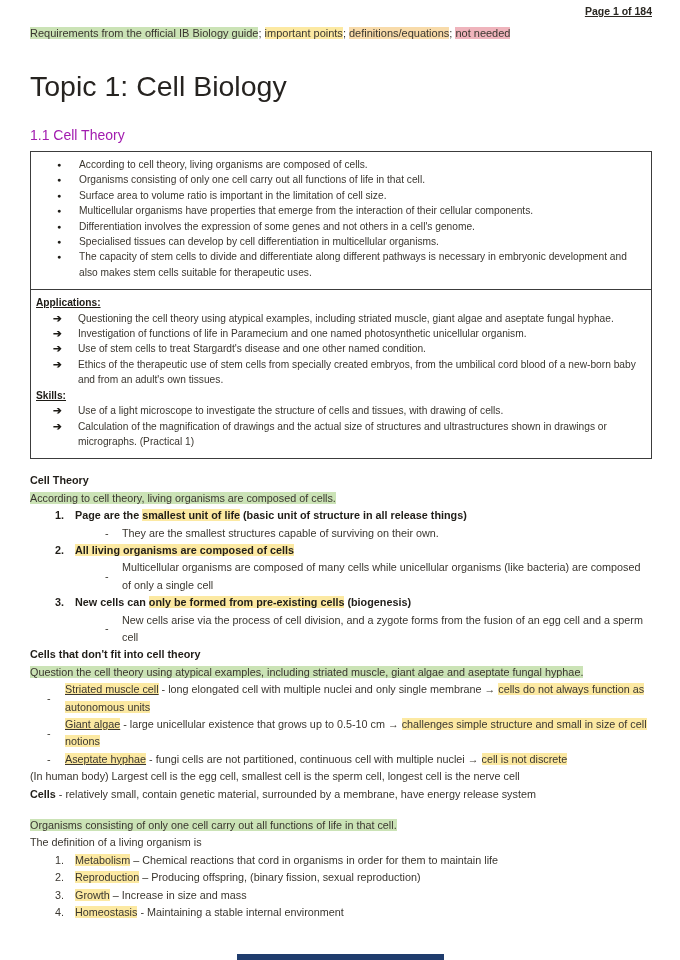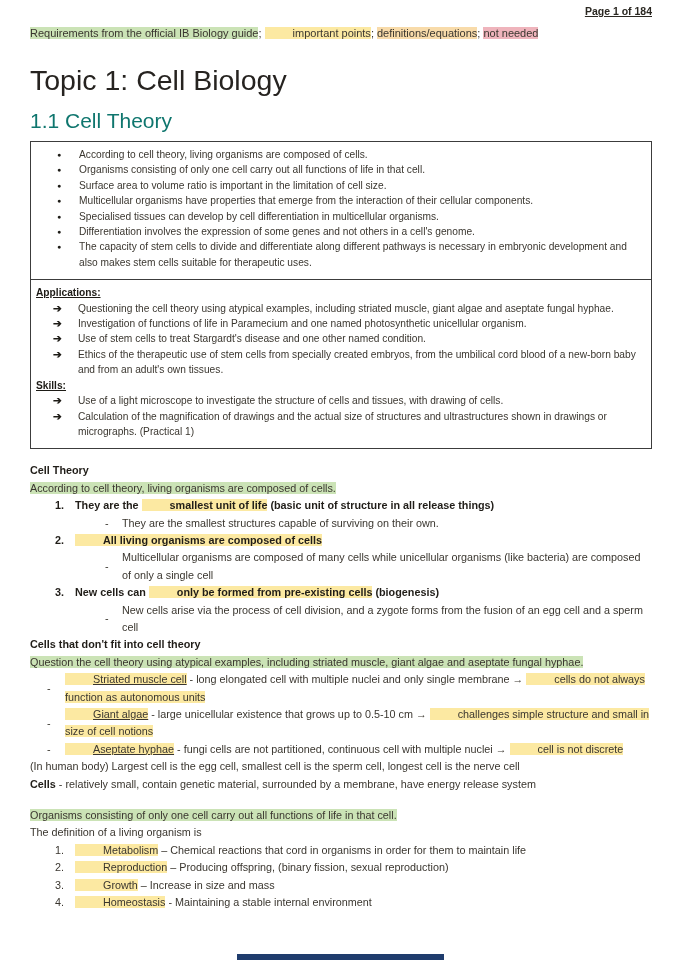--- a/index.html
+++ b/index.html
@@ -15,30 +15,30 @@
   }
   .page-label{
     text-align:right;
     font-size:10.5px;
     font-weight:bold;
     color:#2b2822;
     text-decoration:underline;
   }
   .legend{margin-top:9px;font-size:11px;line-height:15px;}
   .title{
-    margin:23px 0 0 0;
+    margin:29px 0 0 0;
     font-size:28.5px;
     font-weight:400;
     color:#262320;
   }
   .subtitle{
-    margin:12px 0 8px 0;
-    font-size:21px;
+    margin:24px 0 8px 0;
+    font-size:14px;
     font-weight:400;
-    color:#0f766e;
+    color:#a21caf;
   }
   .guide-box{border:1.2px solid #3c3c3c;}
   .guide-section{padding:5px 8px 9px 5px;font-size:10.2px;line-height:15.4px;}
   .guide-section + .guide-section{border-top:1.2px solid #3c3c3c;}
   .guide-heading{
     font-weight:bold;
     text-decoration:underline;
     color:#1d1b16;
   }
   .box-row{display:flex;}
@@ -53,21 +53,21 @@
   .box-row .txt{flex:1;}
   .body{margin-top:13px;font-size:10.8px;line-height:17.4px;}
   .b-line{display:flex;align-items:center;}
   .b-line .marker{flex:none;}
   .b-line .content{flex:1;}
   .num  .marker{margin-left:25px;width:20px;}
   .dash1 .marker{margin-left:17px;width:18px;}
   .dash2 .marker{margin-left:75px;width:17px;}
   .spacer{height:14px;}
   .hl-green{background:var(--hl-green,#cbe3b6);}
-  .hl-yellow{background:var(--hl-yellow,#fce9a2);padding-left:28px;}
+  .hl-yellow{background:var(--hl-yellow,#fce9a2);}
   .hl-orange{background:var(--hl-orange,#f8dbaa);}
   .hl-pink{background:var(--hl-pink,#efb4bc);}
   .b{font-weight:bold;color:#201d18;}
   .u{text-decoration:underline;}
   .bottom-bar{
     position:absolute;
     left:237px;bottom:0;
     width:207px;height:6px;
     background:var(--navy,#1f3c6d);
   }
@@ -99,25 +99,25 @@
           <div class="box-row">
             <span class="bullet">●</span>
             <span class="txt">Surface area to volume ratio is important in the limitation of cell size.</span>
           </div>
           <div class="box-row">
             <span class="bullet">●</span>
             <span class="txt">Multicellular organisms have properties that emerge from the interaction of their cellular components.</span>
           </div>
           <div class="box-row">
             <span class="bullet">●</span>
+            <span class="txt">Differentiation involves the expression of some genes and not others in a cell's genome.</span>
+          </div>
+          <div class="box-row">
+            <span class="bullet">●</span>
             <span class="txt">Specialised tissues can develop by cell differentiation in multicellular organisms.</span>
-          </div>
-          <div class="box-row">
-            <span class="bullet">●</span>
-            <span class="txt">Differentiation involves the expression of some genes and not others in a cell's genome.</span>
           </div>
           <div class="box-row">
             <span class="bullet">●</span>
             <span class="txt">The capacity of stem cells to divide and differentiate along different pathways is necessary in embryonic development and also makes stem cells suitable for therapeutic uses.</span>
           </div>
         </div>
     </div>
     <div class="guide-section">
       <div class="guide-heading">Applications:</div>
       <div id="applications-list">
@@ -154,21 +154,21 @@
 
   <div class="body" id="body-blocks">
       <div class="b-line line">
         <div class="content"><span class="b">Cell Theory</span></div>
       </div>
       <div class="b-line line">
         <div class="content"><span class="hl-green">According to cell theory, living organisms are composed of cells.</span></div>
       </div>
       <div class="b-line num">
         <span class="marker b">1.</span>
-        <div class="content"><span class="b">They are the </span><span class="hl-yellow b">smallest unit of life</span><span class="b"> (basic unit of structure in all release things)</span></div>
+        <div class="content"><span class="b">Page are the </span><span class="hl-yellow b">smallest unit of life</span><span class="b"> (basic unit of structure in all release things)</span></div>
       </div>
       <div class="b-line dash2">
         <span class="marker">-</span>
         <div class="content"><span>They are the smallest structures capable of surviving on their own.</span></div>
       </div>
       <div class="b-line num">
         <span class="marker b">2.</span>
         <div class="content"><span class="hl-yellow b">All living organisms are composed of cells</span></div>
       </div>
       <div class="b-line dash2">

